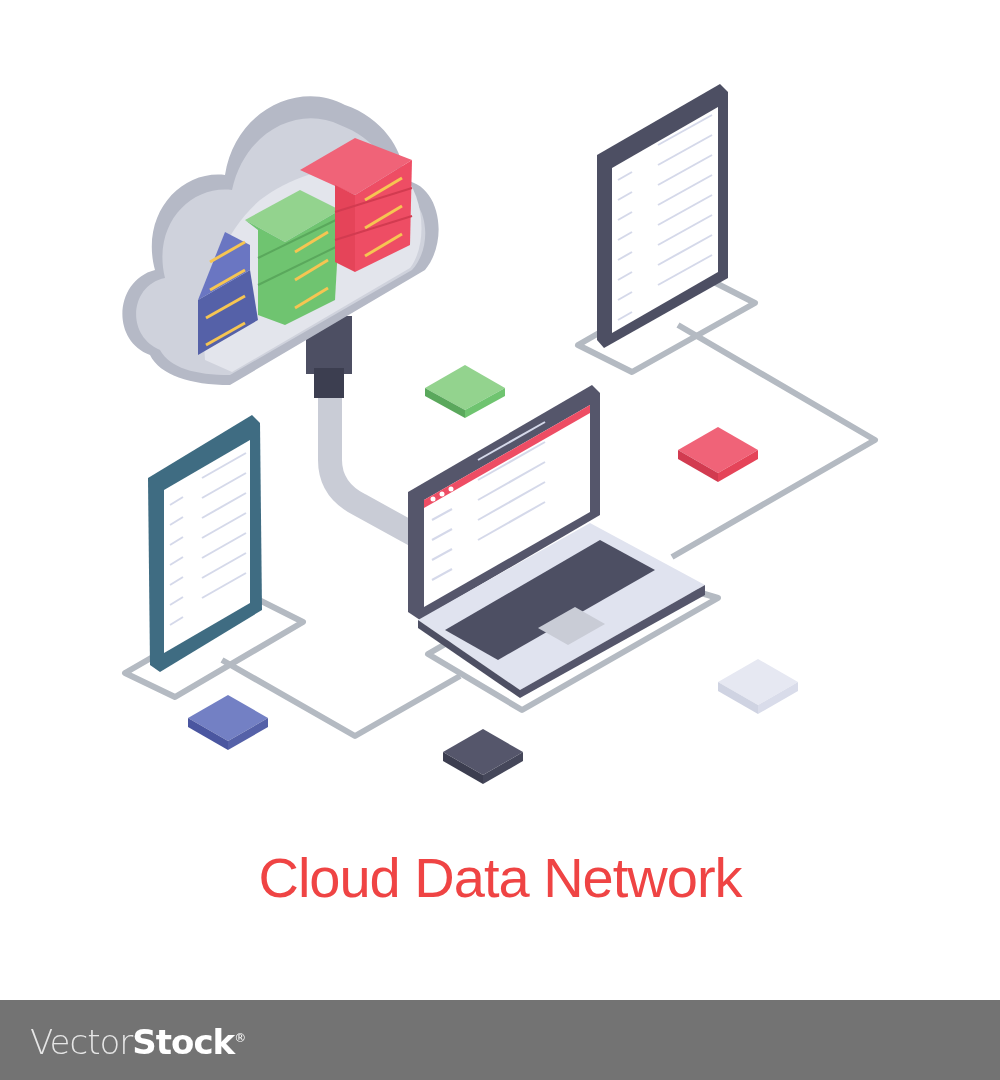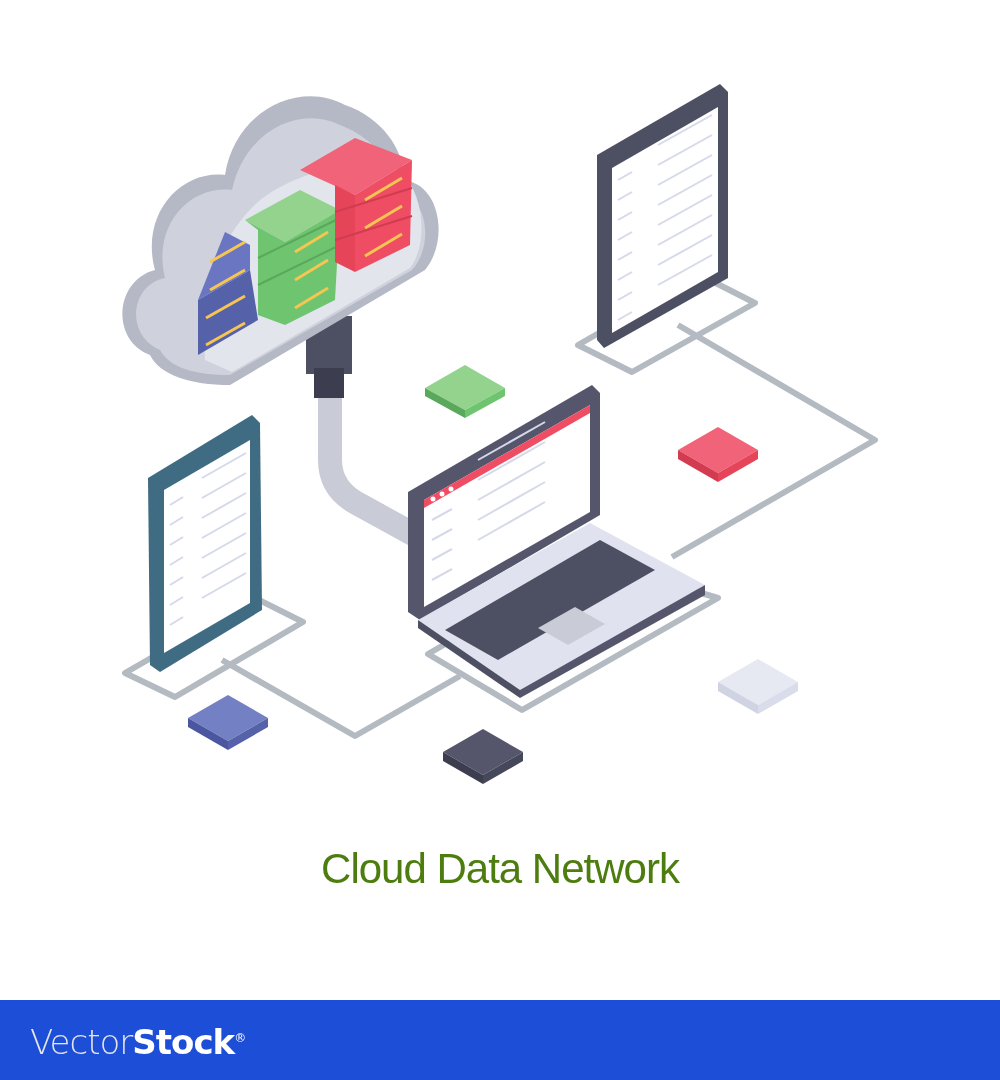--- a/index.html
+++ b/index.html
@@ -1,19 +1,19 @@
 <!DOCTYPE html>
 <html><head>
 <meta charset="utf-8">
 <style>
   html,body{margin:0;padding:0;background:#ffffff;}
   body{width:1000px;height:1080px;position:relative;overflow:hidden;font-family:"Liberation Sans",sans-serif;}
   #art{position:absolute;left:0;top:0;width:1000px;height:1000px;}
-  .title{position:absolute;left:0;top:845px;width:1000px;text-align:center;font-size:42px;color:#4d7c0f;letter-spacing:-1px;font-family:"Liberation Sans",sans-serif;}
-  .footer{position:absolute;left:0;top:1000px;width:1000px;height:80px;background:#1d4ed8;color:#ffffff;}
+  .title{position:absolute;left:0;top:845px;width:1000px;text-align:center;font-size:56px;color:#ef4444;letter-spacing:-1px;font-family:"Liberation Sans",sans-serif;}
+  .footer{position:absolute;left:0;top:1000px;width:1000px;height:80px;background:#737373;color:#ffffff;}
   .brand{position:absolute;left:30px;top:22px;font-size:34px;letter-spacing:-1px;font-family:"DejaVu Sans",sans-serif;}
   .brand .light{font-weight:300;color:#e6e6e6;}
   .brand .bold{font-weight:bold;}
   .brand .reg{font-size:12px;vertical-align:super;}
   .url{position:absolute;right:28px;top:33px;font-size:18px;color:#ffffff;font-family:"DejaVu Sans",sans-serif;letter-spacing:-0.5px;}
 </style>
 </head>
 <body>
 
 <svg id="art" viewBox="0 0 1000 1000" xmlns="http://www.w3.org/2000/svg">

